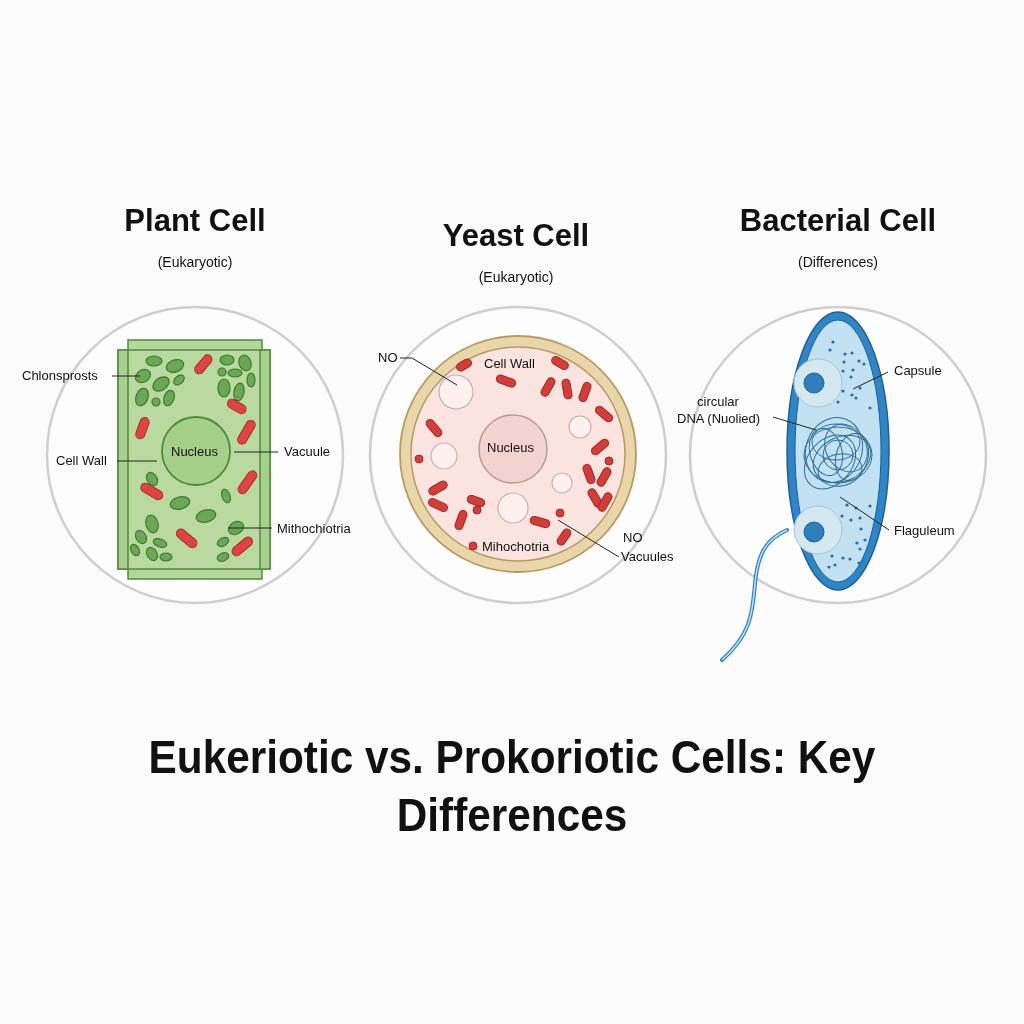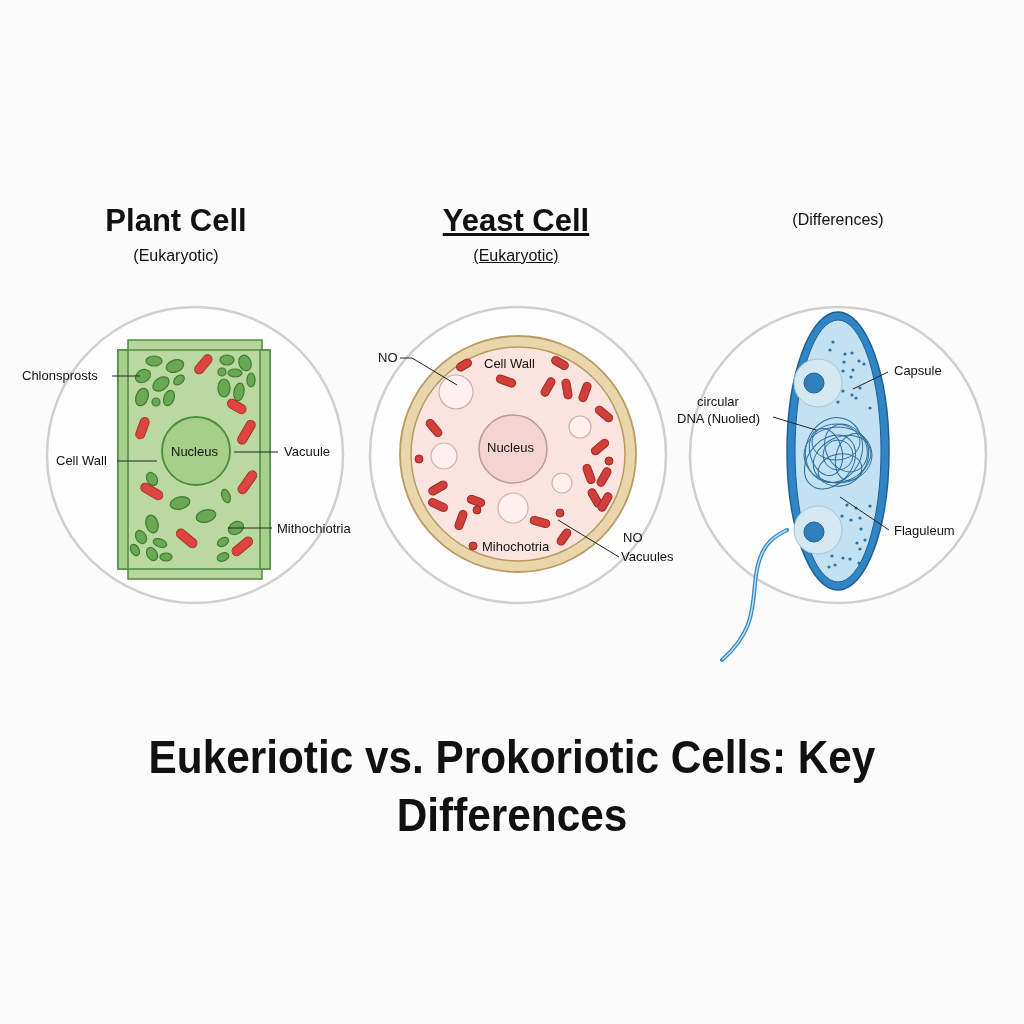--- a/index.html
+++ b/index.html
@@ -1,35 +1,36 @@
 <!DOCTYPE html>
 <html><head>
 <meta charset="utf-8">
 <style>
   html, body { margin:0; padding:0; }
   body { width:1024px; height:1024px; background:#fbfbfb; position:relative; overflow:hidden; font-family:"Liberation Sans", sans-serif; color:#111; }
   .panel-title { position:absolute; text-align:center; width:320px; }
   .panel-title .t1 { font-size:31px; font-weight:bold; line-height:36px; }
-  .panel-title .t2 { font-size:16px; line-height:30px; margin-top:2px; }
+  .panel-title .t2 { font-size:14px; line-height:30px; margin-top:8px; }
   svg.diagram { position:absolute; left:0; top:0; }
   .lbl { font-family:"Liberation Sans", sans-serif; font-size:13px; fill:#111; }
   .main-title { position:absolute; left:0; top:728px; width:1024px; text-align:center; font-size:46px; font-weight:bold; line-height:58px; transform:scaleX(0.92); transform-origin:center; }
 </style>
 </head>
 <body>
 
-<div class="panel-title" style="left:16px; top:203px;">
+<div class="panel-title" style="left:35px; top:203px;">
   <div class="t1">Plant Cell</div>
   <div class="t2">(Eukaryotic)</div>
 </div>
-<div class="panel-title" style="left:356px; top:203px;text-decoration:underline;">
+<div class="panel-title" style="left:356px; top:218px;">
   <div class="t1">Yeast Cell</div>
   <div class="t2">(Eukaryotic)</div>
 </div>
 <div class="panel-title" style="left:678px; top:203px;">
+  <div class="t1">Bacterial Cell</div>
   <div class="t2">(Differences)</div>
 </div>
 
 <svg class="diagram" width="1024" height="1024" viewBox="0 0 1024 1024">
 
   <g>
     <circle cx="195" cy="455" r="148" fill="#fdfdfd" stroke="#cfcfcf" stroke-width="2.5"></circle>
 
     <rect x="128" y="340" width="134" height="12" fill="#b5d79c" stroke="#4e8a3c" stroke-width="1.5"></rect>
     <rect x="128" y="567" width="134" height="12" fill="#b5d79c" stroke="#4e8a3c" stroke-width="1.5"></rect>

